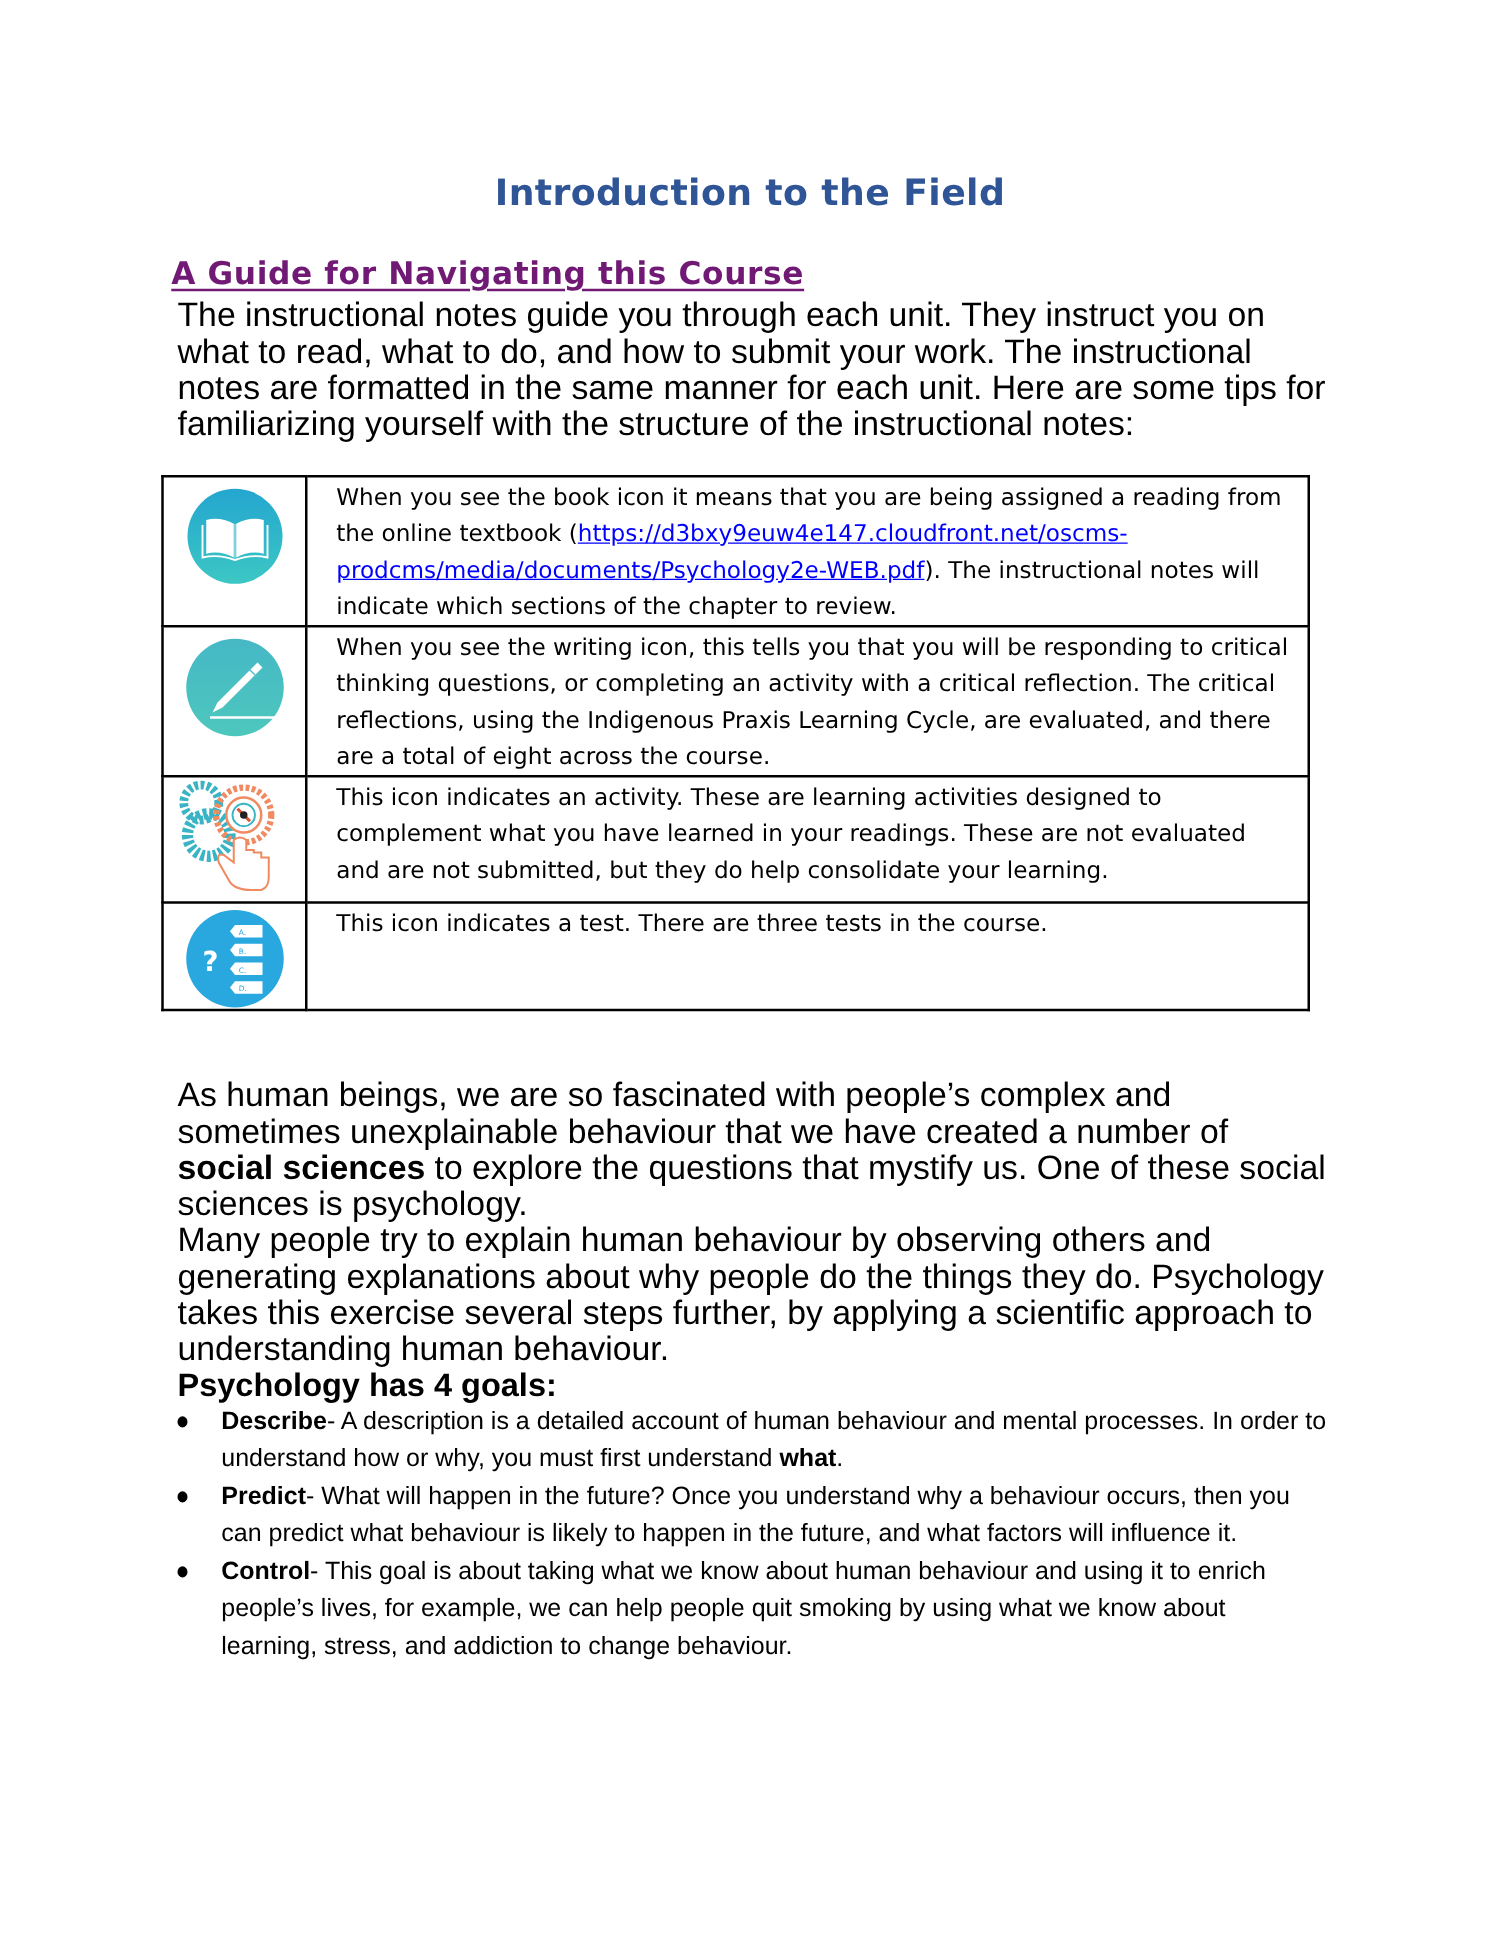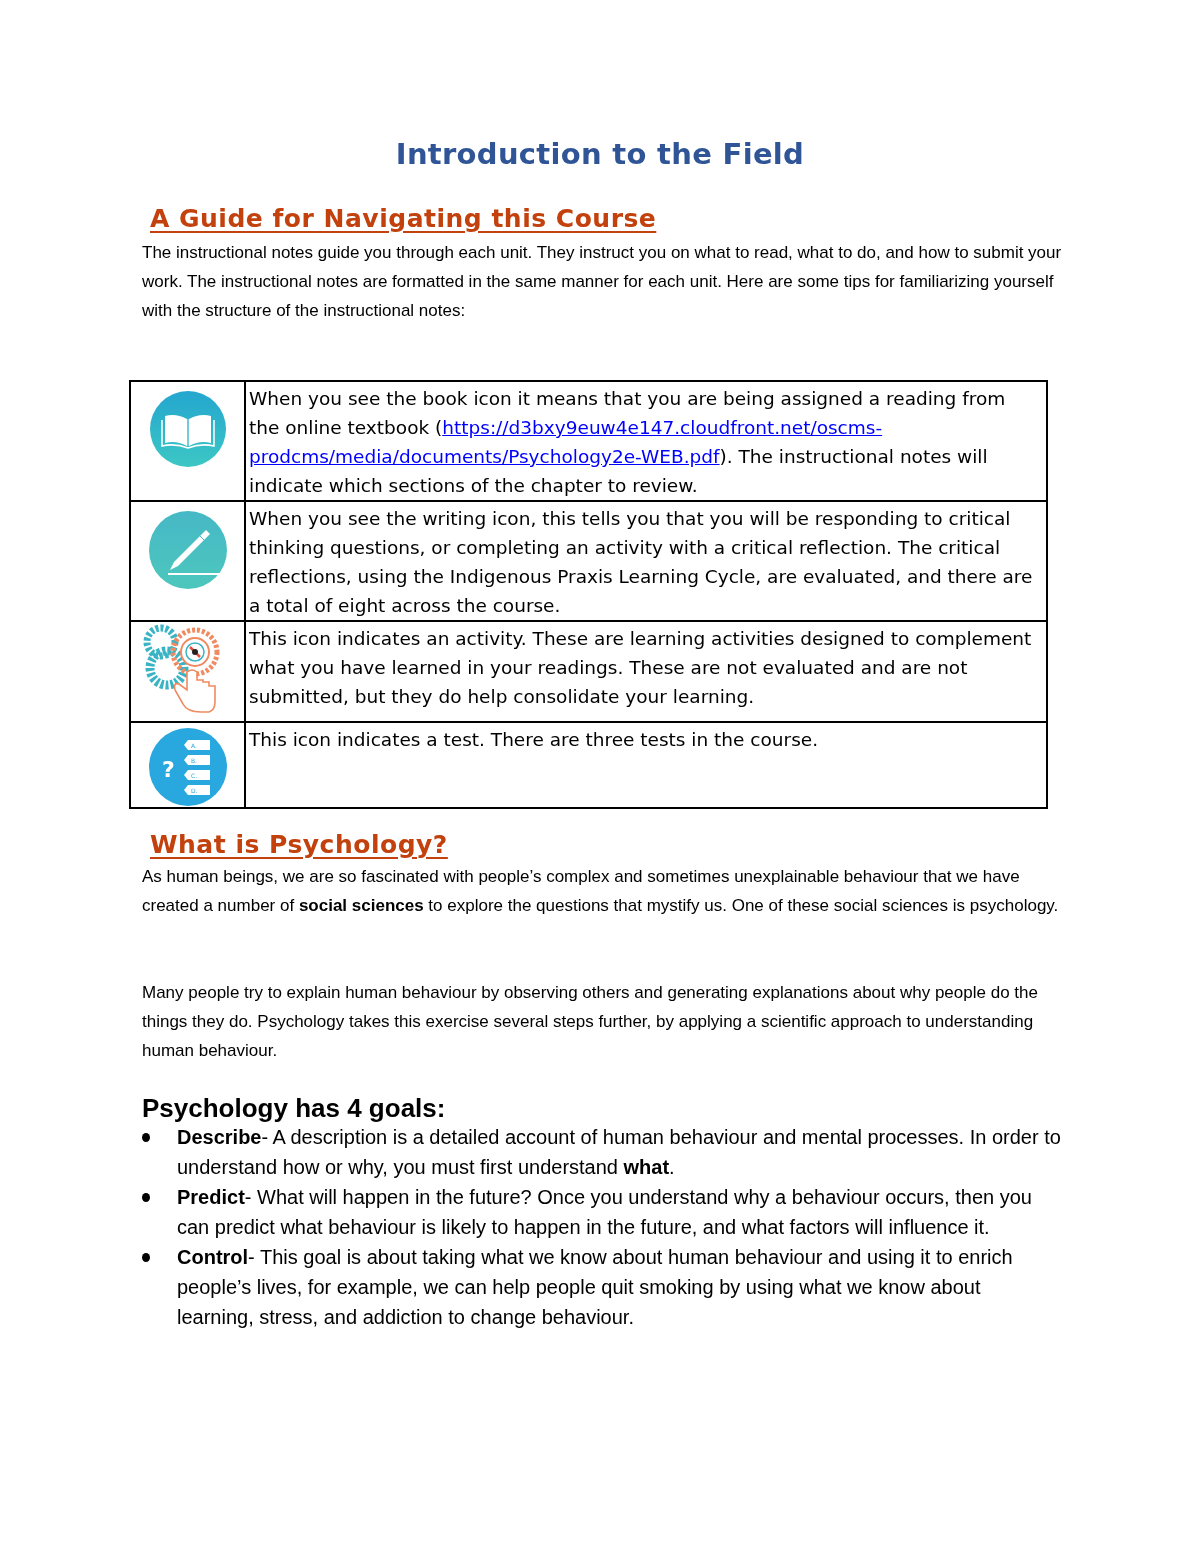--- a/index.html
+++ b/index.html
@@ -4,32 +4,32 @@
 <style>
   html, body { margin: 0; padding: 0; background: #ffffff; }
   body { width: 1200px; height: 1553px; position: relative; overflow: hidden;
          font-family: "Liberation Sans", "DejaVu Sans", sans-serif; color: #000; }
   .page { position: absolute; left: 0; top: 0; width: 1200px; height: 1553px; }
 
   .title { position: absolute; left: 0; width: 1200px; top: 137px; text-align: center;
            font-family: "DejaVu Sans", sans-serif; font-weight: bold; font-size: 29px;
            color: #2f5597; letter-spacing: 0.3px; }
 
-  .h2 { position: absolute; left: 150px; font-family: "DejaVu Sans", sans-serif;
-        font-weight: bold; font-size: 25px; color: #c2410c; text-decoration: underline;
+  .h2 { position: absolute; left: 137px; font-family: "DejaVu Sans", sans-serif;
+        font-weight: bold; font-size: 25px; color: #701a75; text-decoration: underline;
         text-decoration-thickness: 2px; text-underline-offset: 4px; letter-spacing: 0.5px; }
 
-  .para { position: absolute; left: 142px; width: 920px; font-size: 17px; line-height: 29px;
+  .para { position: absolute; left: 142px; width: 920px; font-size: 27px; line-height: 29px;
           font-family: "Liberation Sans Narrow", "Liberation Sans", sans-serif; }
   .para p { margin: 0; }
 
   table.guide { position: absolute; left: 129px; top: 380px; width: 919px; border-collapse: collapse; }
   table.guide td { border: 2px solid #000; vertical-align: top; padding: 0; }
   table.guide td.icon-cell { width: 113px; text-align: center; }
-  table.guide td.text-cell { padding: 2px 10px 0 3px; font-size: 20px; line-height: 29px;
+  table.guide td.text-cell { padding: 2px 10px 0 23px; font-size: 20px; line-height: 29px;
           font-family: "DejaVu Sans", sans-serif; font-size: 18.5px; }
   .link { color: #0000ff; text-decoration: underline; }
 
   .icon-wrap { display: flex; align-items: flex-start; justify-content: center; }
 
   ul.goals { position: absolute; left: 142px; top: 1122px; width: 920px; margin: 0; padding: 0;
              list-style: none; font-size: 20px; line-height: 30px;
              font-family: "Liberation Sans", sans-serif; }
   ul.goals li { position: relative; padding-left: 35px; }
   ul.goals li .bullet { position: absolute; left: 0; top: 11px; width: 8px; height: 9px;
@@ -128,21 +128,20 @@
               <text x="43" y="66">D.</text>
             </g>
           </svg>
         </div>
       </td>
       <td class="text-cell">This icon indicates a test. There are three tests in the course.</td>
     </tr>
   </tbody>
     </table>
 
-  <div class="h2" style="top:830px;">What is Psychology?</div>
 
   <div class="para" style="top:862px;">
     <p><span>As human beings, we are so fascinated with people’s complex and sometimes unexplainable behaviour that we have created a number of </span><b>social sciences</b><span> to explore the questions that mystify us. One of these social sciences is psychology.</span></p>
   </div>
 
   <div class="para" style="top:978px;">
     <p>Many people try to explain human behaviour by observing others and generating explanations about why people do the things they do. Psychology takes this exercise several steps further, by applying a scientific approach to understanding human behaviour.</p>
   </div>
 
   <div class="bold-label">Psychology has 4 goals:</div>

